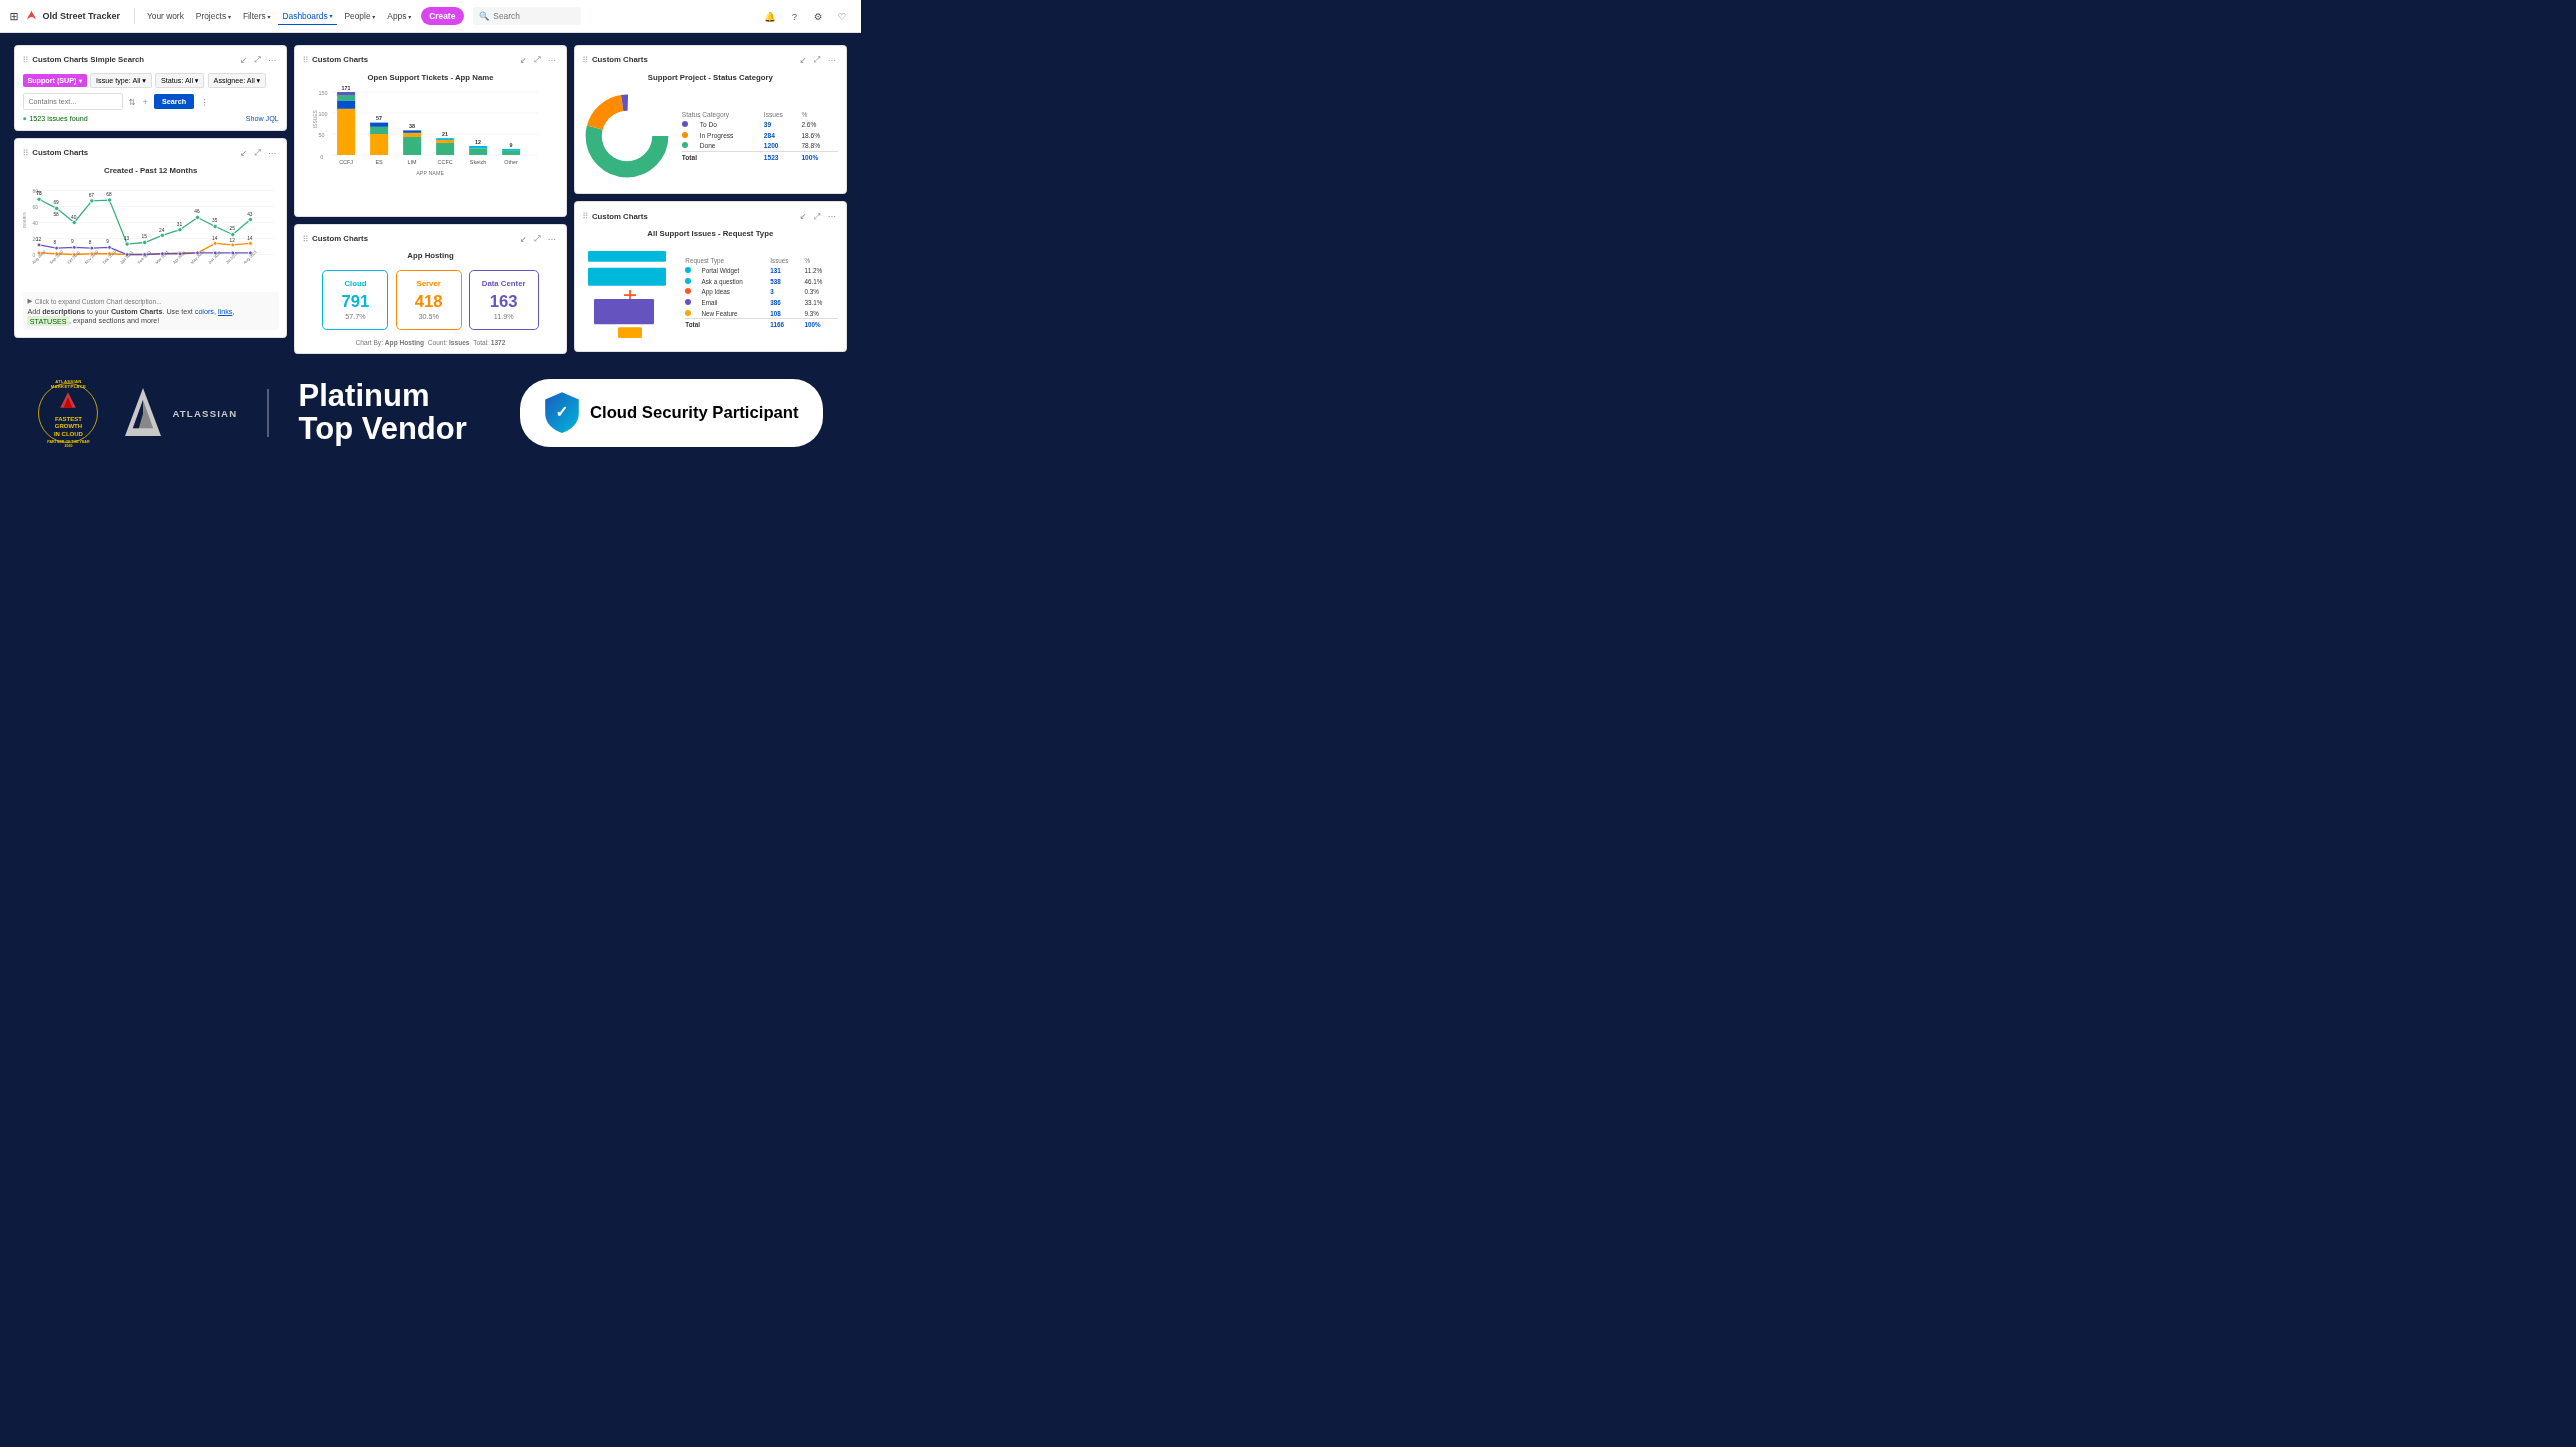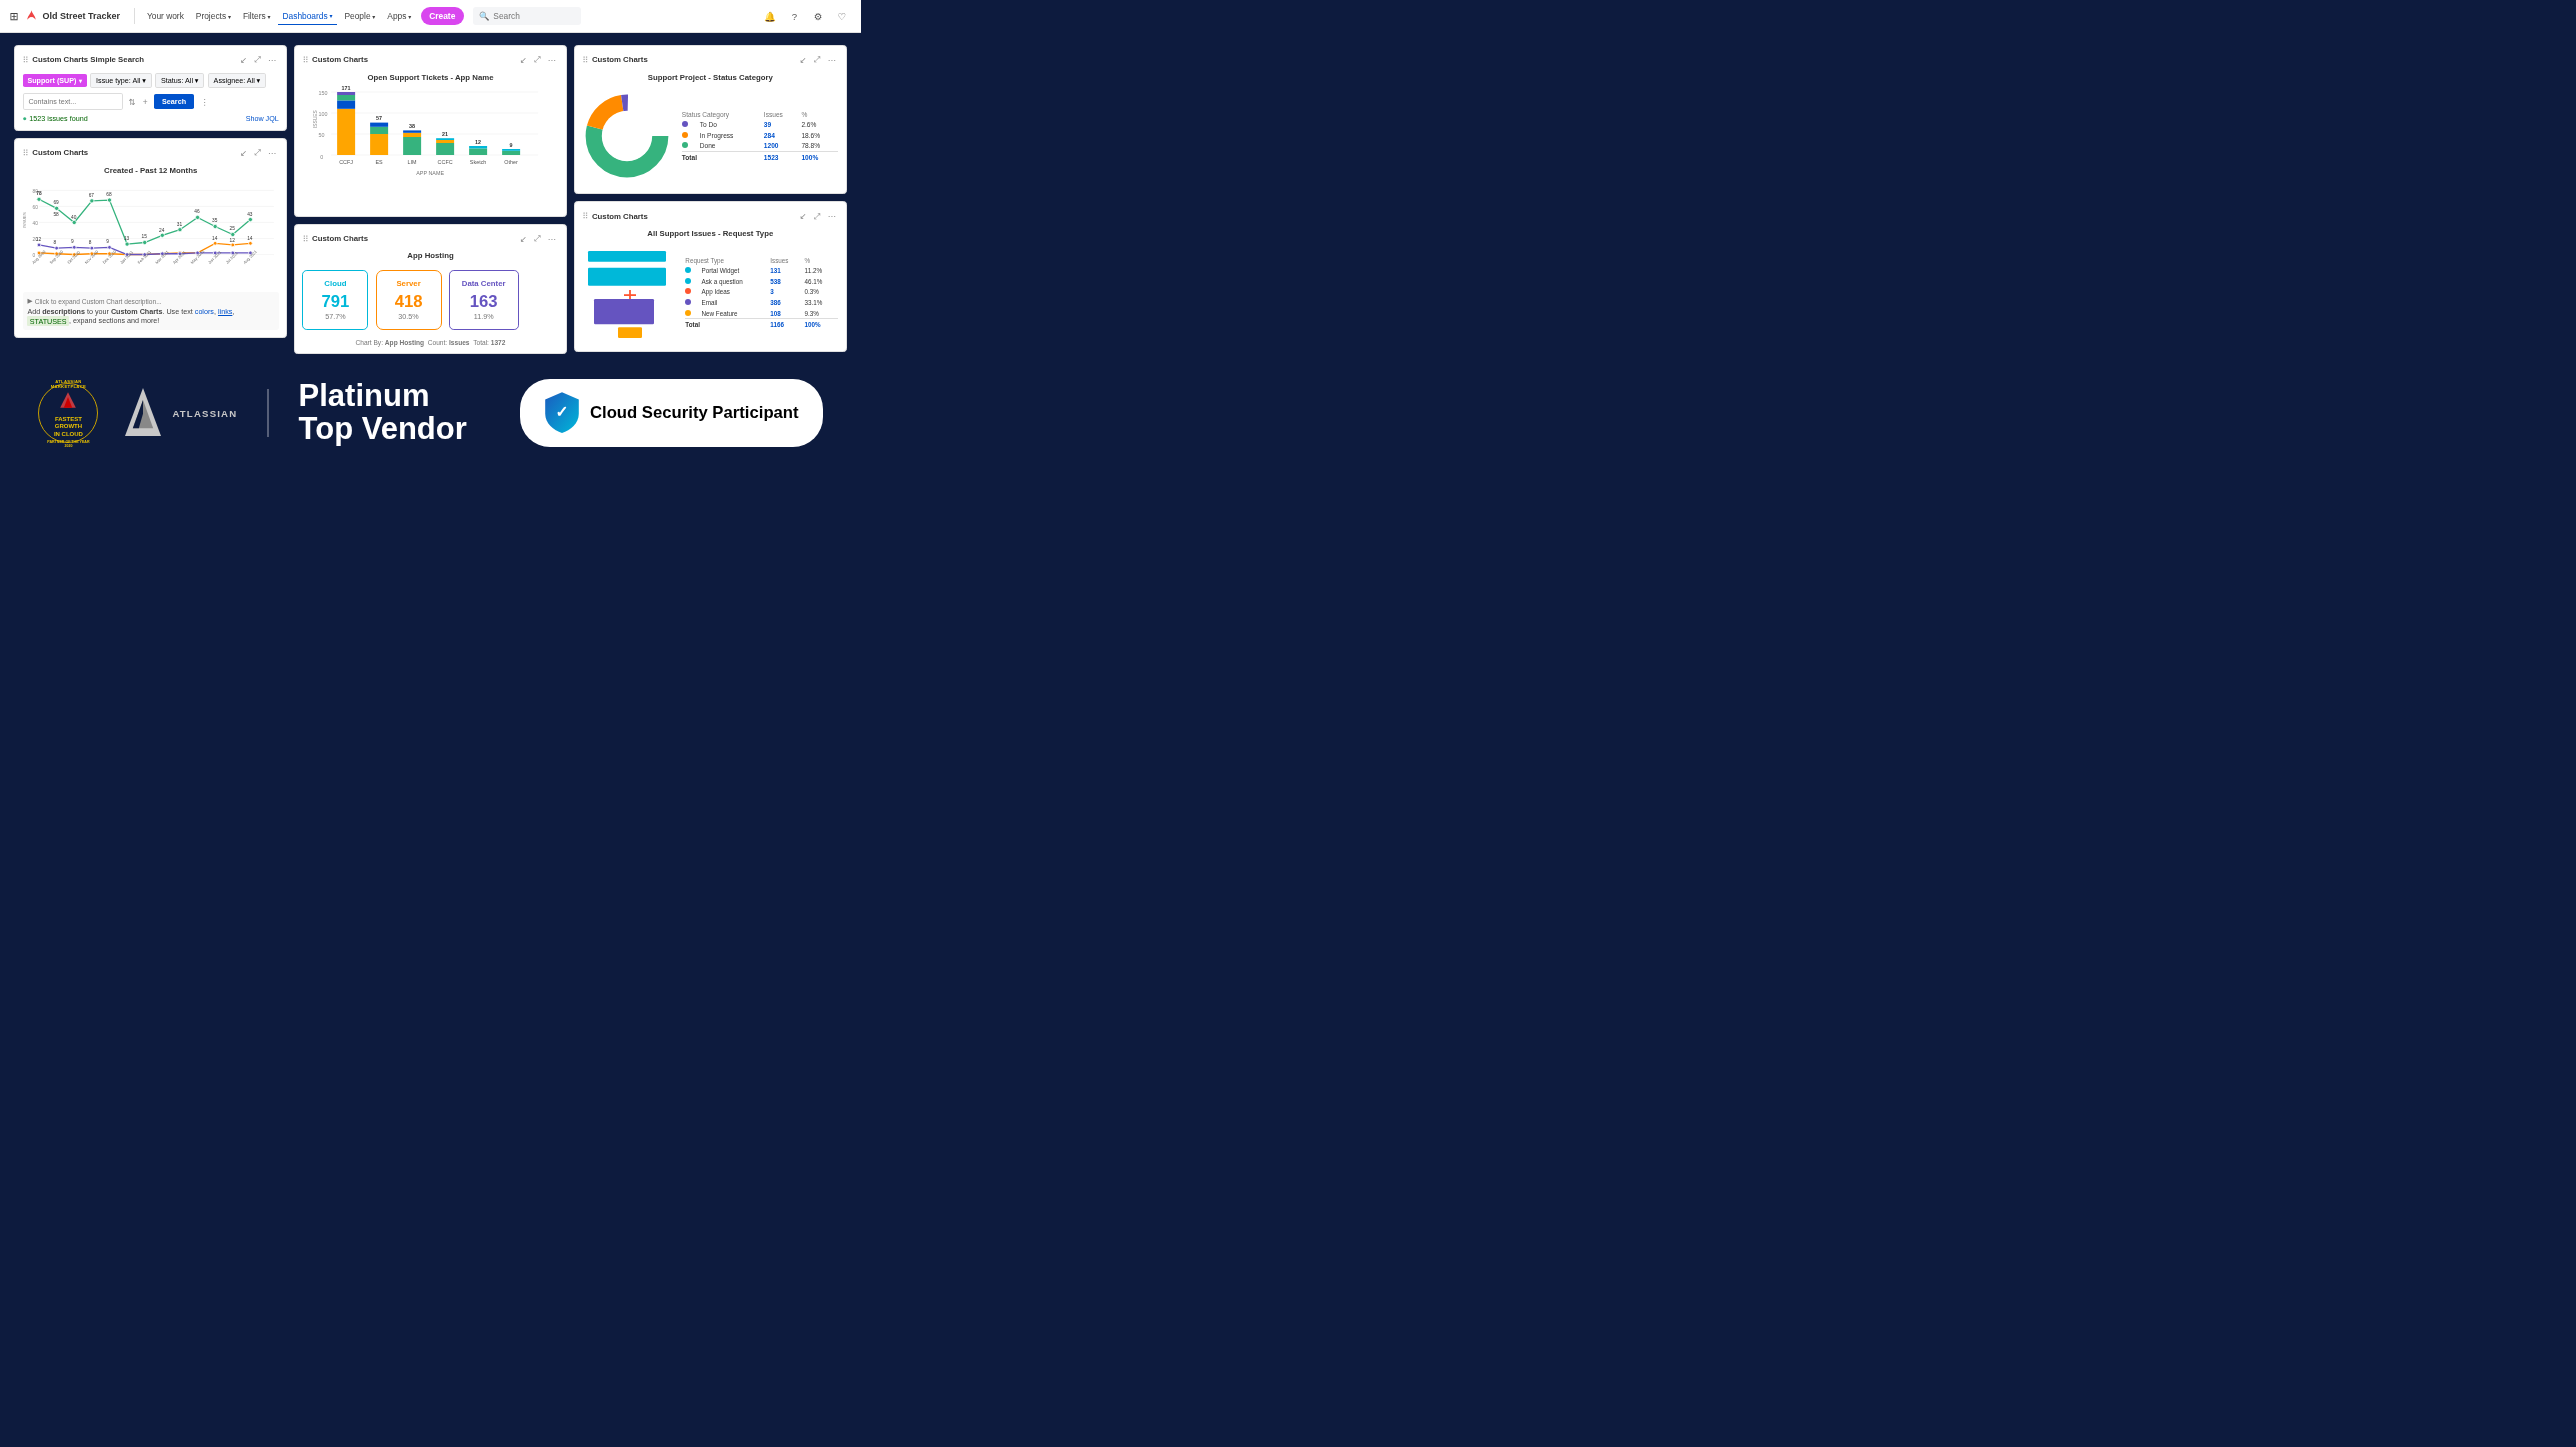--- a/index.html
+++ b/index.html
@@ -114,27 +114,27 @@
 
     
     .donut-container { display: flex; align-items: center; gap: 9.6px; padding: 4.8px 0; }
     .legend-table { width: 100%; border-collapse: collapse; font-size: 6.6px; }
     .legend-table th { color: #777; font-weight: 500; padding: 1.2px 4.8px 1.2px 0; text-align: left; }
     .legend-table td { padding: 1.8px 4.8px 1.8px 0; color: #333; }
     .legend-table td.bold-blue { color: #0052cc; font-weight: 700; }
     .legend-table tr.total-row { border-top: 0.6px solid #ddd; font-weight: 600; }
 
     
-    .hosting-cards { display: flex; gap: 7.2px; justify-content: flex-start; padding: 4.8px 0; }
+    .hosting-cards { display: flex; gap: 7.2px; justify-content: center; padding: 4.8px 0; }
     .hosting-card {
       border-radius: 4.8px; padding: 8.4px 12px; text-align: center; min-width: 66px;
       border: 1.2px solid;
     }
     .hosting-card.cloud { border-color: #00b8d9; }
-    .hosting-card.server { border-color: #ff8b00; border-radius: 7px; }
+    .hosting-card.server { border-color: #ff8b00; }
     .hosting-card.datacenter { border-color: #6554c0; }
     .hosting-card-title { font-size: 7.8px; font-weight: 600; margin-bottom: 3.6px; }
     .hosting-card.cloud .hosting-card-title { color: #00b8d9; }
     .hosting-card.server .hosting-card-title { color: #ff8b00; }
     .hosting-card.datacenter .hosting-card-title { color: #6554c0; }
     .hosting-card-num { font-size: 16.7px; font-weight: 700; }
     .hosting-card.cloud .hosting-card-num { color: #00b8d9; }
     .hosting-card.server .hosting-card-num { color: #ff8b00; }
     .hosting-card.datacenter .hosting-card-num { color: #6554c0; }
     .hosting-card-pct { font-size: 7.2px; color: #777; }

